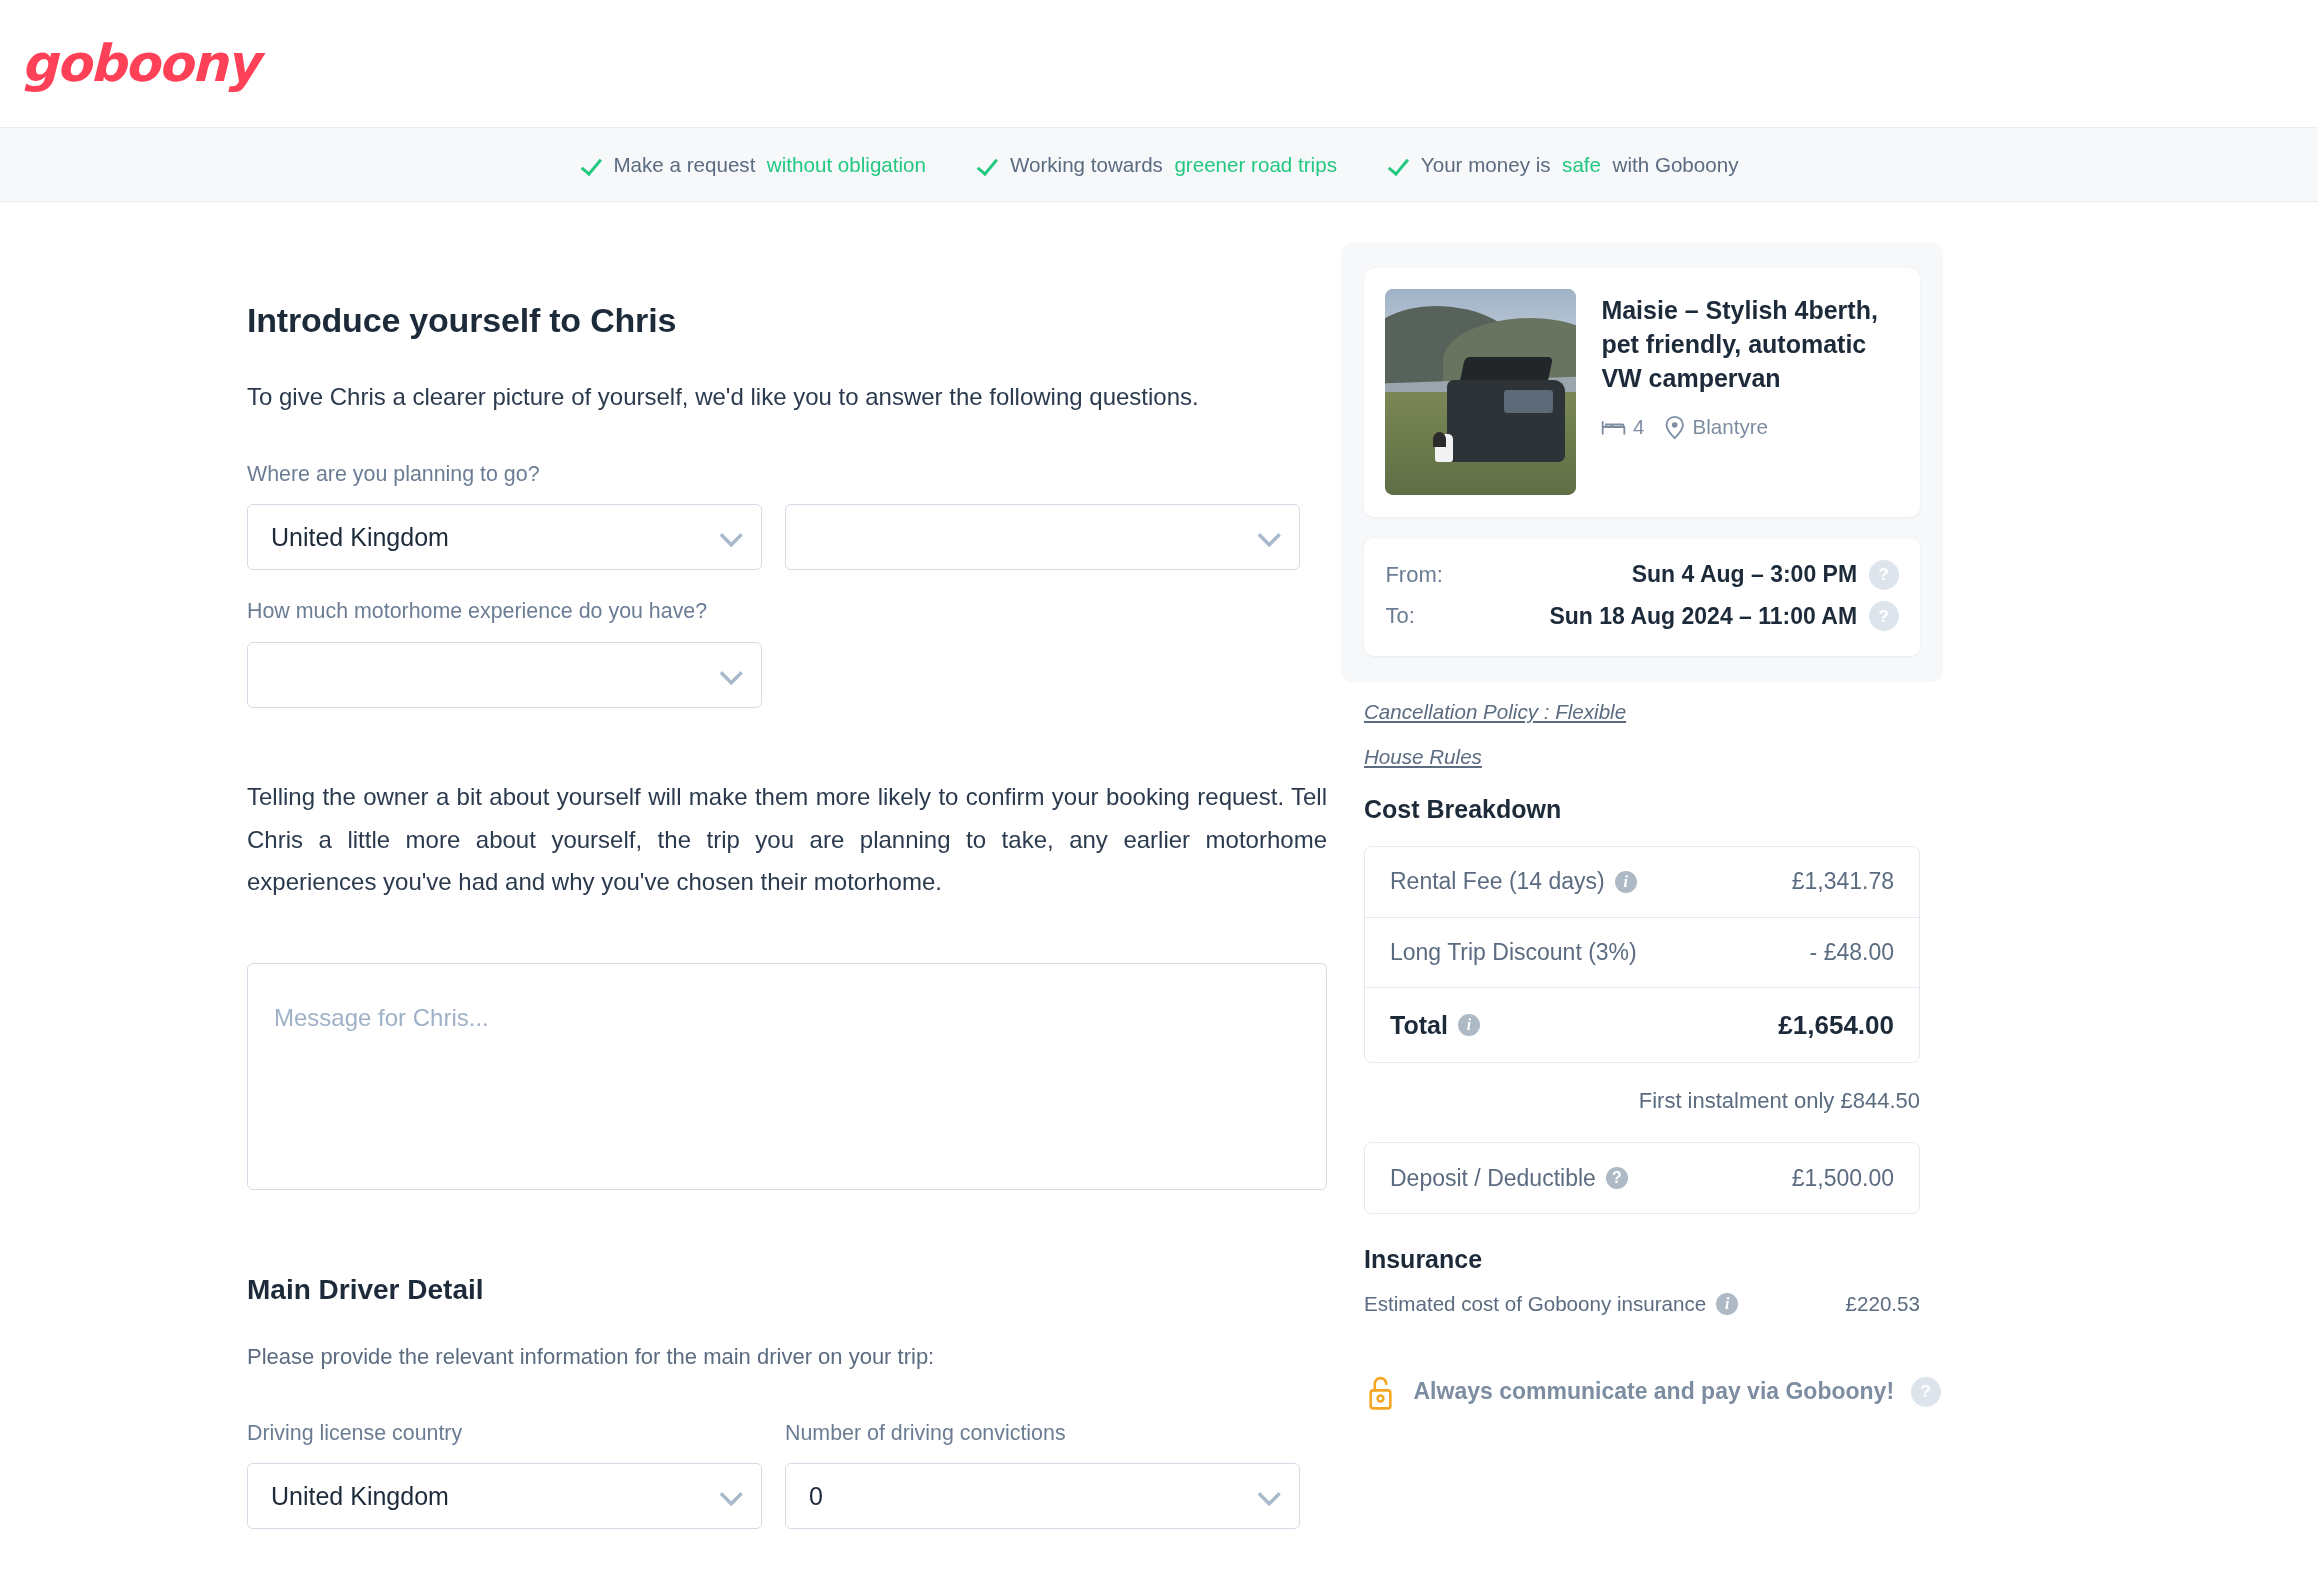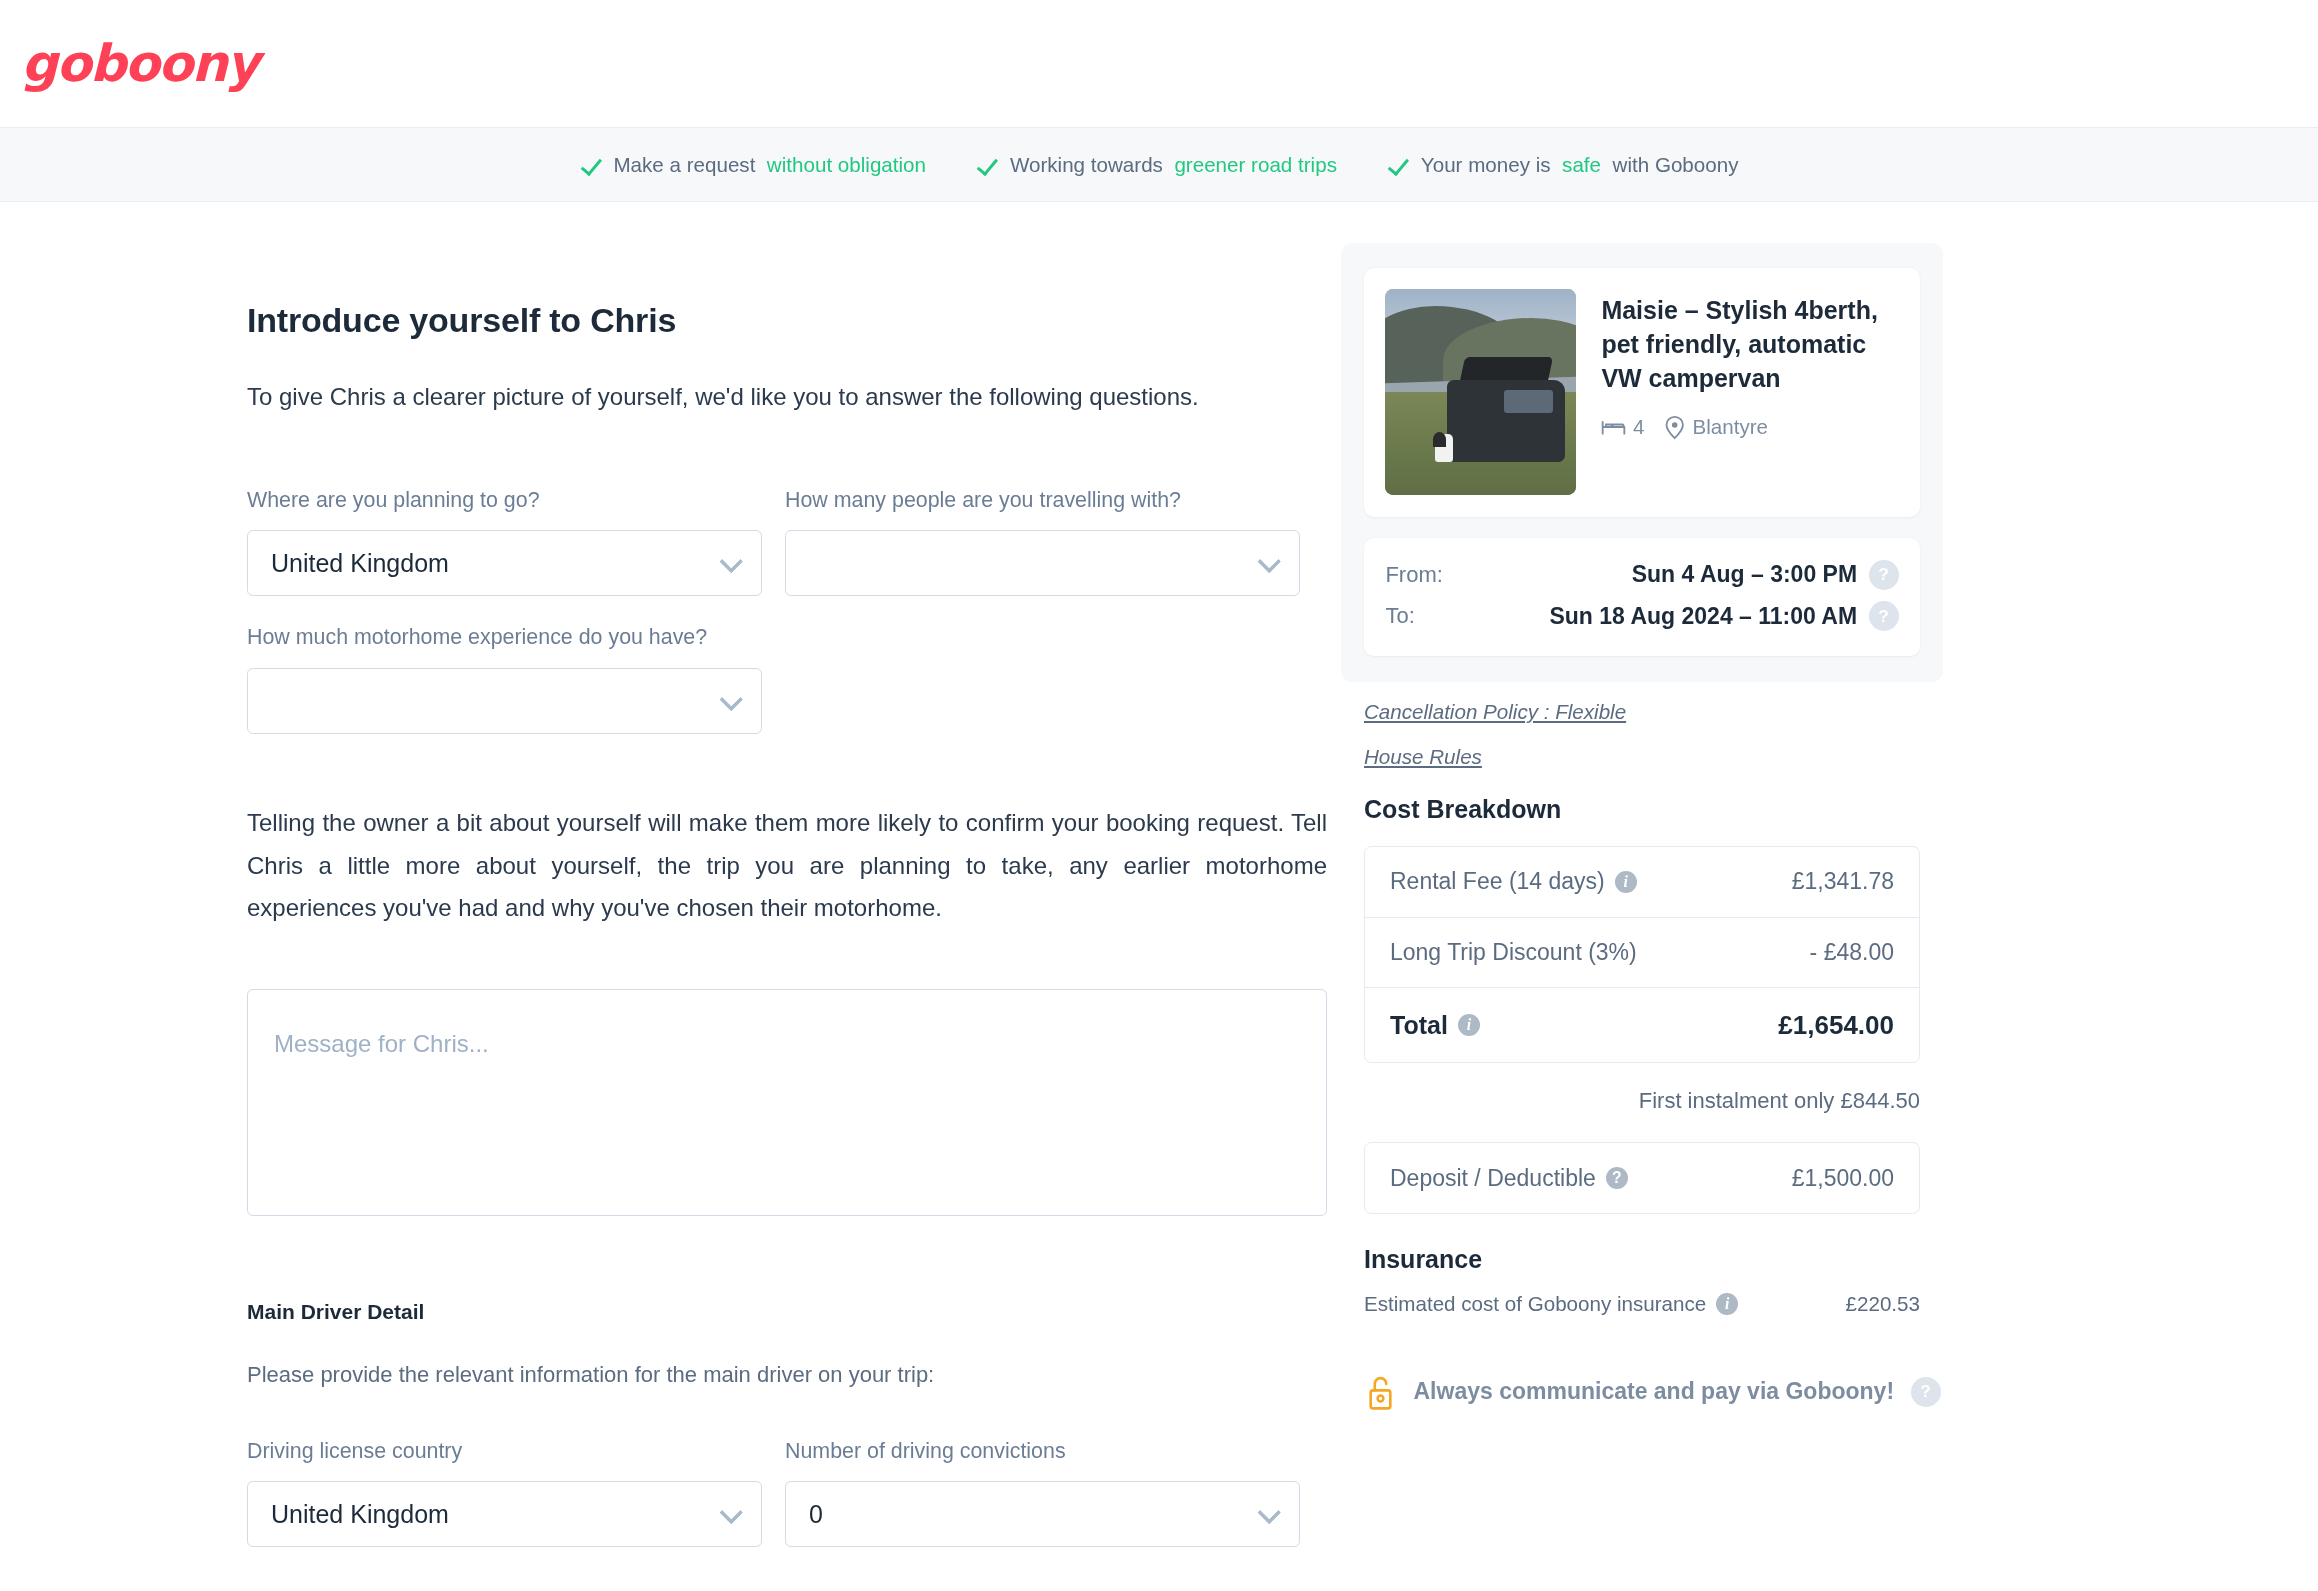--- a/index.html
+++ b/index.html
@@ -146,21 +146,21 @@
     background: #ffffff;
     padding: 40px 26px;
     font-size: 24px;
     color: #9fb1c7;
     font-family: "Liberation Sans", sans-serif;
     resize: none;
   }
   .msg-area::placeholder { color: #9fb1c7; }
   h2.section-title {
     margin-top: 81px;
-    font-size: 21px;
+    font-size: 28px;
     font-weight: 700;
     color: #1c2a3a;
   }
   .sub-lead {
     margin-top: 38px;
     font-size: 22px;
     color: #5b6b80;
   }
 
   
@@ -404,21 +404,20 @@
 
     <div class="field-grid">
       <div class="field">
         <div class="field-label">Where are you planning to go?</div>
         <div class="select-box">
           <span>United Kingdom</span>
           <span class="chev"></span>
         </div>
       </div>
       <div class="field row2">
-        <div class="field-label">How many people are you travelling with?</div>
         <div class="select-box">
           <span></span>
           <span class="chev"></span>
         </div>
       </div>
       <div class="field row2">
         <div class="field-label">How much motorhome experience do you have?</div>
         <div class="select-box">
           <span></span>
           <span class="chev"></span>

